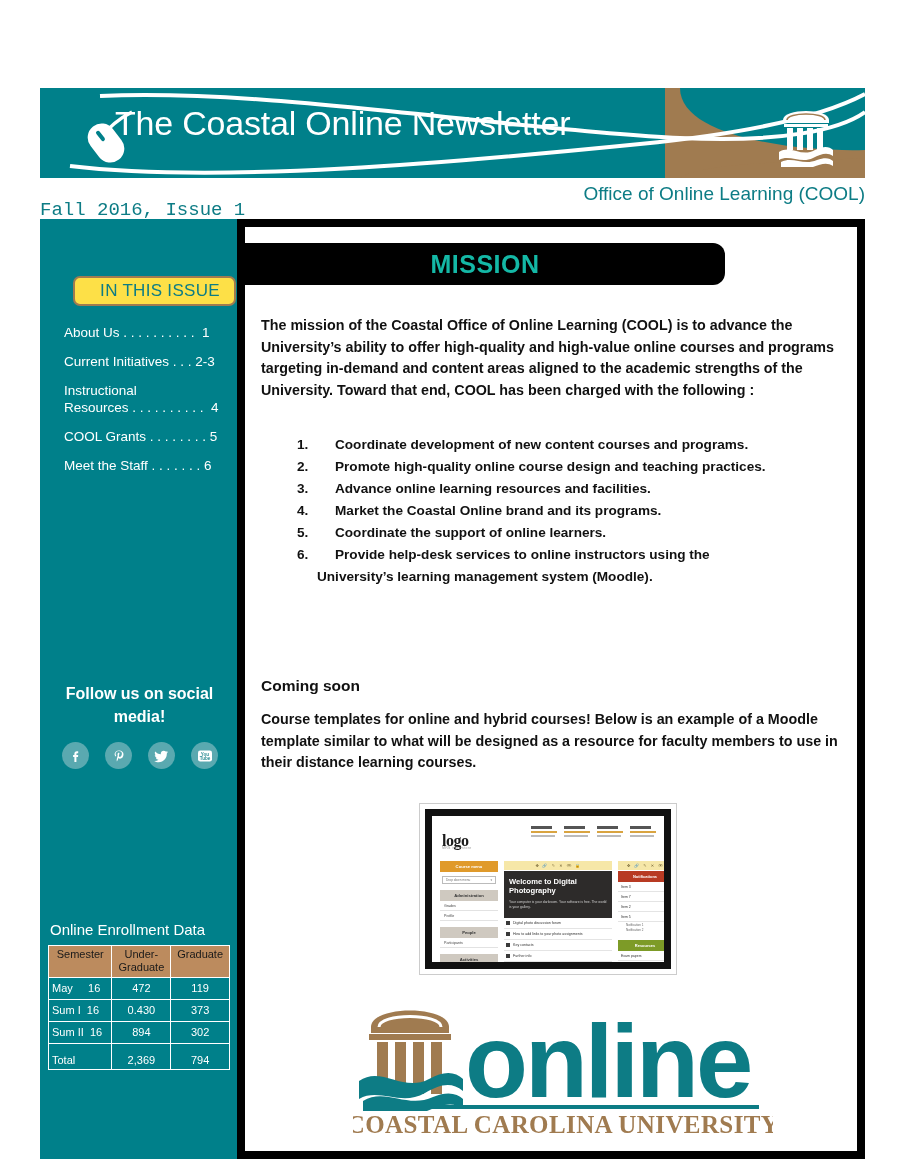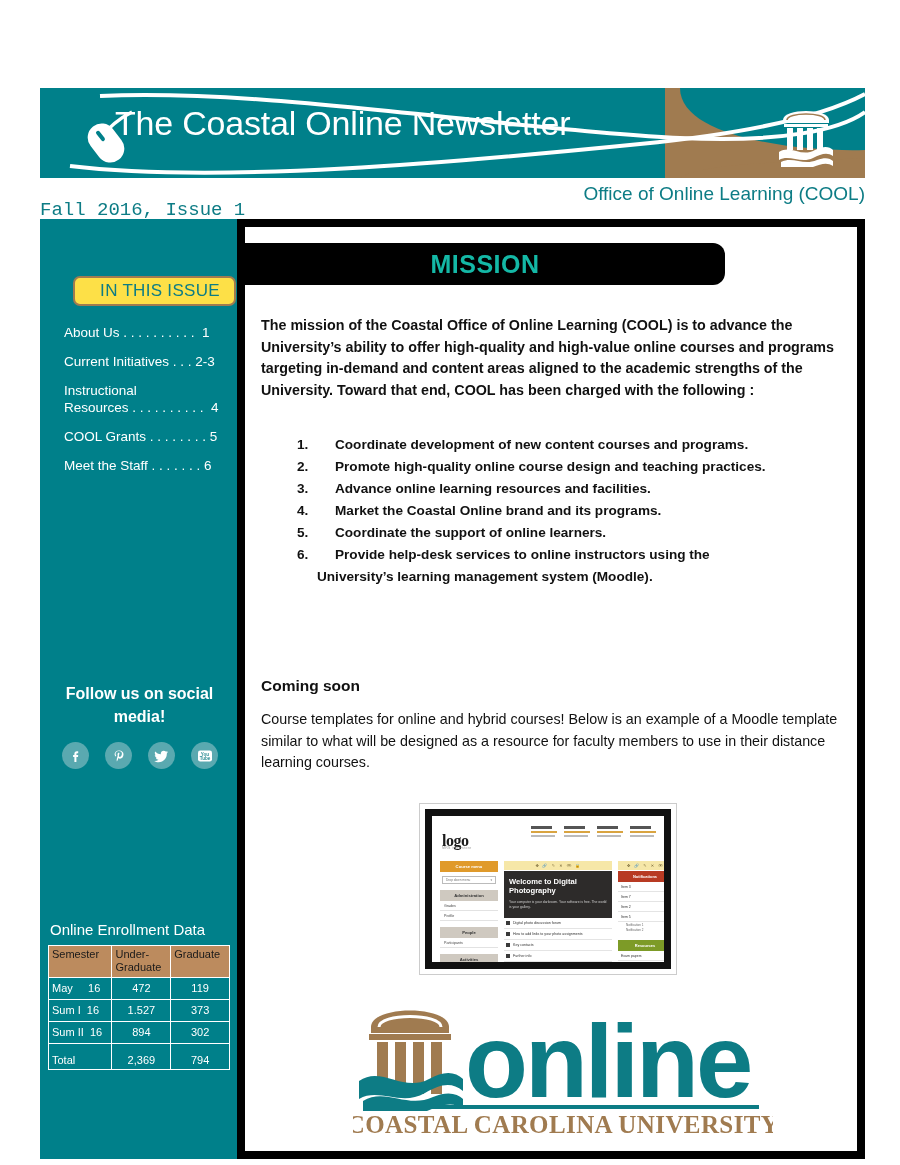--- a/index.html
+++ b/index.html
@@ -95,21 +95,21 @@
     width: 182px; border-collapse: collapse;
     background: #00808a;
   }
   .enroll-table th, .enroll-table td {
     border: 1.5px solid #ffffff;
     color: #ffffff; font-size: 11px; font-weight: 400;
     padding: 2px 3px; line-height: 1.15;
   }
   .enroll-table thead th {
     background: #bc8b5e; color: #1a1a1a;
-    text-align: left; vertical-align: top;
+    text-align: center; vertical-align: top;
     height: 32px;
   }
   .enroll-table td { height: 22px; }
   .enroll-table td.sem { text-align: left; white-space: pre; }
   .enroll-table td.num { text-align: center; }
   .enroll-table tr.total td { height: 26px; vertical-align: bottom; }
 
   
   .main-frame {
     position: absolute; left: 237px; top: 219px;
@@ -143,21 +143,21 @@
   .mission-list .li { display: flex; }
   .mission-list .num { width: 38px; flex: 0 0 38px; }
   .mission-list .li-cont { padding-left: 20px; }
 
   .coming-soon-title {
     position: absolute; left: 16px; top: 450px;
     color: #111111; font-size: 15.5px; font-weight: bold;
   }
   .coming-soon-body {
     position: absolute; left: 16px; top: 482px; width: 578px;
-    color: #111111; font-size: 14.3px; font-weight: normal; line-height: 1.52;
+    color: #111111; font-size: 14.3px; font-weight: bold; line-height: 1.52;
   }
 
   
   .moodle-outer {
     position: absolute; left: 174px; top: 576px;
     width: 258px; height: 172px;
     background: #ffffff; border: 1px solid #cccccc;
     padding: 5px;
   }
   .moodle-black {
@@ -330,21 +330,21 @@
         </tr>
       </thead>
       <tbody>
         <tr>
           <td class="sem">May     16</td>
           <td class="num">472</td>
           <td class="num">119</td>
         </tr>
         <tr>
           <td class="sem">Sum I  16</td>
-          <td class="num">1.527</td>
+          <td class="num">0.430</td>
           <td class="num">373</td>
         </tr>
         <tr>
           <td class="sem">Sum II  16</td>
           <td class="num">894</td>
           <td class="num">302</td>
         </tr>
         <tr class="total">
           <td class="sem">Total</td>
           <td class="num">2,369</td>

